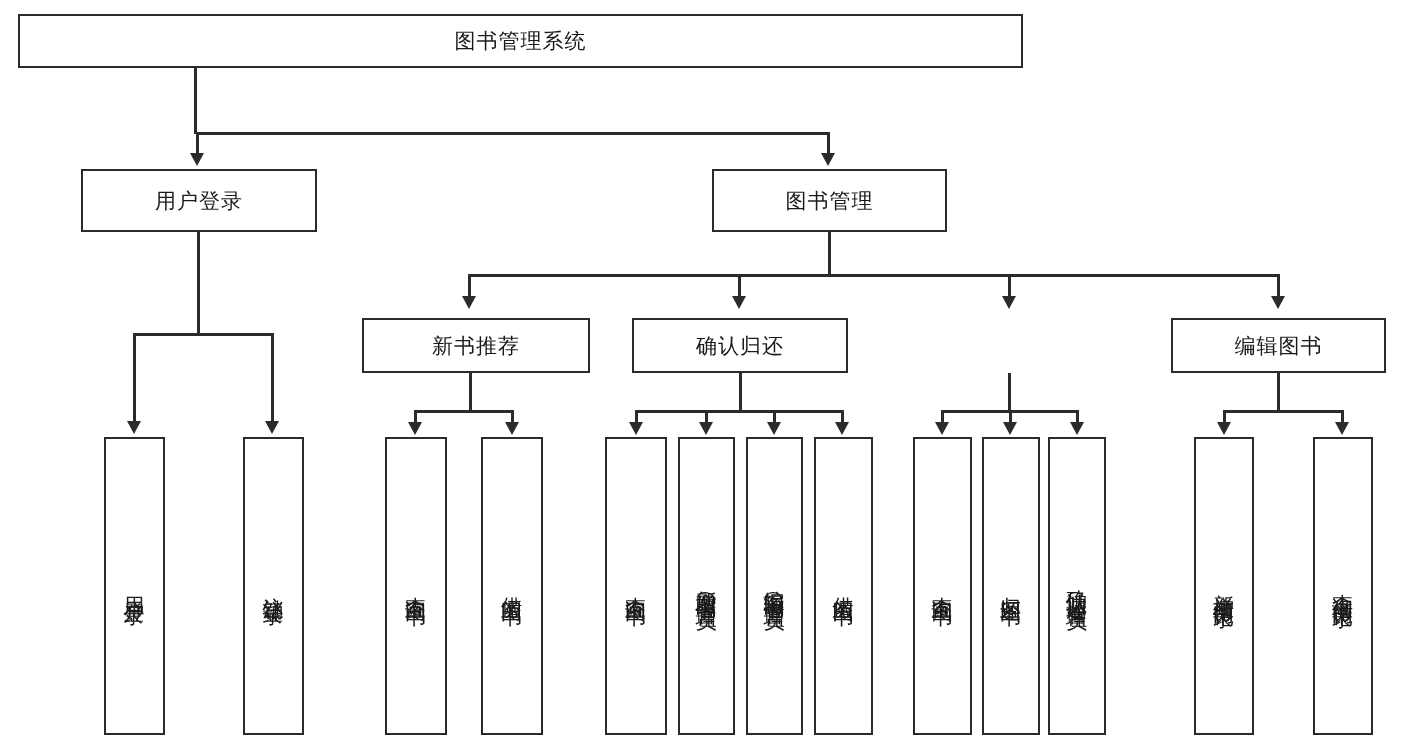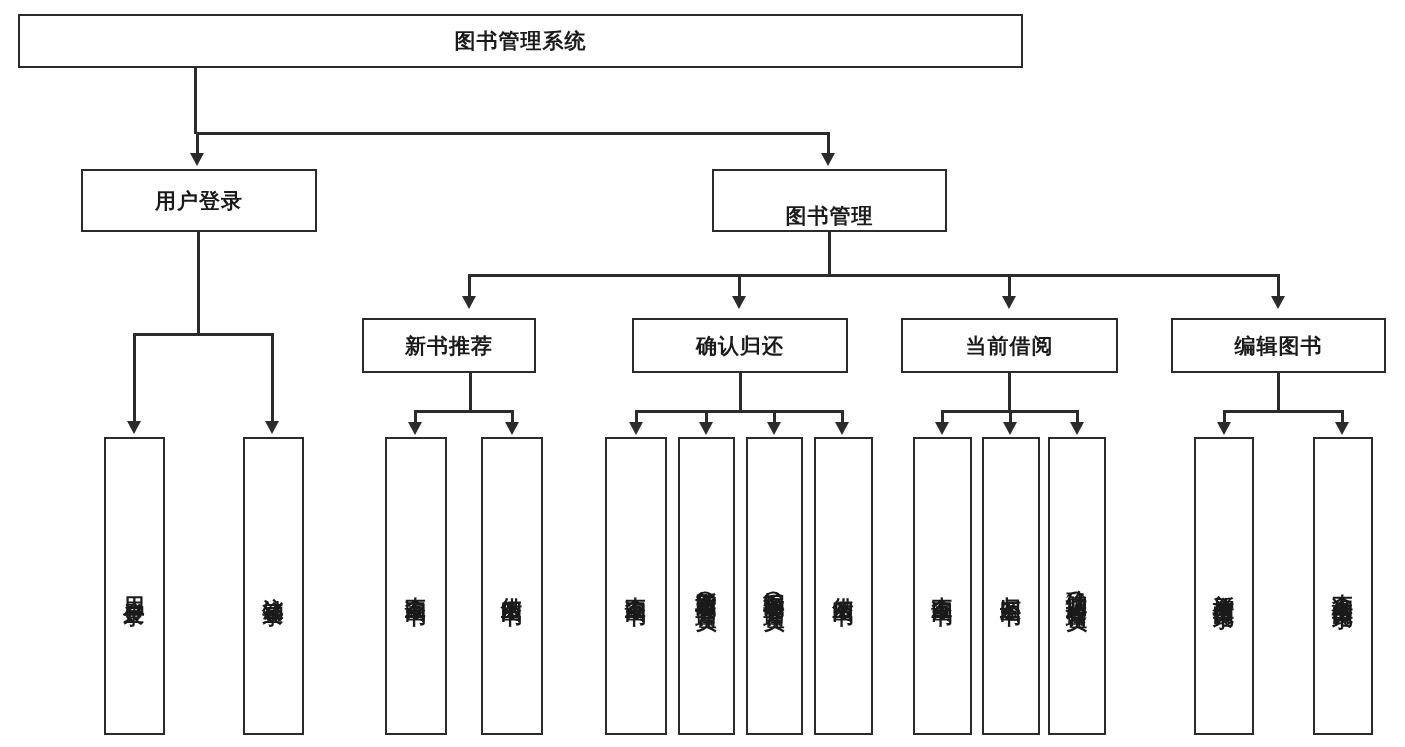--- a/index.html
+++ b/index.html
@@ -7,21 +7,20 @@
     margin: 0; padding: 0;
     background: #ffffff;
     font-family: "Liberation Sans", "DejaVu Sans", sans-serif;
   }
   #canvas {
     position: relative;
     width: 1405px;
     height: 747px;
     background: #ffffff;
     overflow: hidden;
-    font-weight: bold;
   }
   .node {
     position: absolute;
     border: 2.5px solid #2b2b2b;
     background: #ffffff;
     display: flex;
     align-items: center;
     justify-content: center;
     color: #1a1a1a;
   }
@@ -75,21 +74,21 @@
   <div class="conn vline" style="left:194px; top:68px; width:2.5px; height:66px;"></div>
   <div class="conn hline" style="left:197px; top:132px; width:632px; height:2.5px;"></div>
   <div class="conn vline" style="left:196px; top:132px; width:2.5px; height:22px;"></div>
   <div class="conn vline" style="left:827px; top:132px; width:2.5px; height:22px;"></div>
   <div class="arrow" style="left:190px; top:153px;"></div>
   <div class="arrow" style="left:821px; top:153px;"></div>
 
   <div class="node horiz" style="left:81px; top:169px; width:236px; height:63px;">
     <span>用户登录</span>
   </div>
-  <div class="node horiz" style="left:712px; top:169px; width:235px; height:63px;align-items:flex-end;">
+  <div class="node horiz" style="left:712px; top:169px; width:235px; height:63px;">
     <span>图书管理</span>
   </div>
 
   <div class="conn vline" style="left:197px; top:232px; width:2.5px; height:103px;"></div>
   <div class="conn hline" style="left:133px; top:333px; width:140px; height:2.5px;"></div>
   <div class="conn vline" style="left:133px; top:333px; width:2.5px; height:90px;"></div>
   <div class="conn vline" style="left:271px; top:333px; width:2.5px; height:90px;"></div>
   <div class="arrow" style="left:127px; top:421px;"></div>
   <div class="arrow" style="left:265px; top:421px;"></div>
 
@@ -97,28 +96,25 @@
   <div class="conn hline" style="left:468px; top:274px; width:812px; height:2.5px;"></div>
   <div class="conn vline" style="left:468px; top:274px; width:2.5px; height:24px;"></div>
   <div class="conn vline" style="left:738px; top:274px; width:2.5px; height:24px;"></div>
   <div class="conn vline" style="left:1008px; top:274px; width:2.5px; height:24px;"></div>
   <div class="conn vline" style="left:1277px; top:274px; width:2.5px; height:24px;"></div>
   <div class="arrow" style="left:462px; top:296px;"></div>
   <div class="arrow" style="left:732px; top:296px;"></div>
   <div class="arrow" style="left:1002px; top:296px;"></div>
   <div class="arrow" style="left:1271px; top:296px;"></div>
 
-  <div class="node horiz" style="left:362px; top:318px; width:174px; height:55px;">
+  <div class="node horiz" style="left:362px; top:318px; width:228px; height:55px;">
     <span>新书推荐</span>
   </div>
   <div class="node horiz" style="left:632px; top:318px; width:216px; height:55px;">
     <span>确认归还</span>
-  </div>
-  <div class="node horiz" style="left:901px; top:318px; width:217px; height:55px;">
-    <span>当前借阅</span>
   </div>
   <div class="node horiz" style="left:1171px; top:318px; width:215px; height:55px;">
     <span>编辑图书</span>
   </div>
 
   <div class="conn vline" style="left:469px; top:373px; width:2.5px; height:39px;"></div>
   <div class="conn hline" style="left:414px; top:410px; width:99px; height:2.5px;"></div>
   <div class="conn vline" style="left:414px; top:410px; width:2.5px; height:14px;"></div>
   <div class="conn vline" style="left:511px; top:410px; width:2.5px; height:14px;"></div>
   <div class="arrow" style="left:408px; top:422px;"></div>

